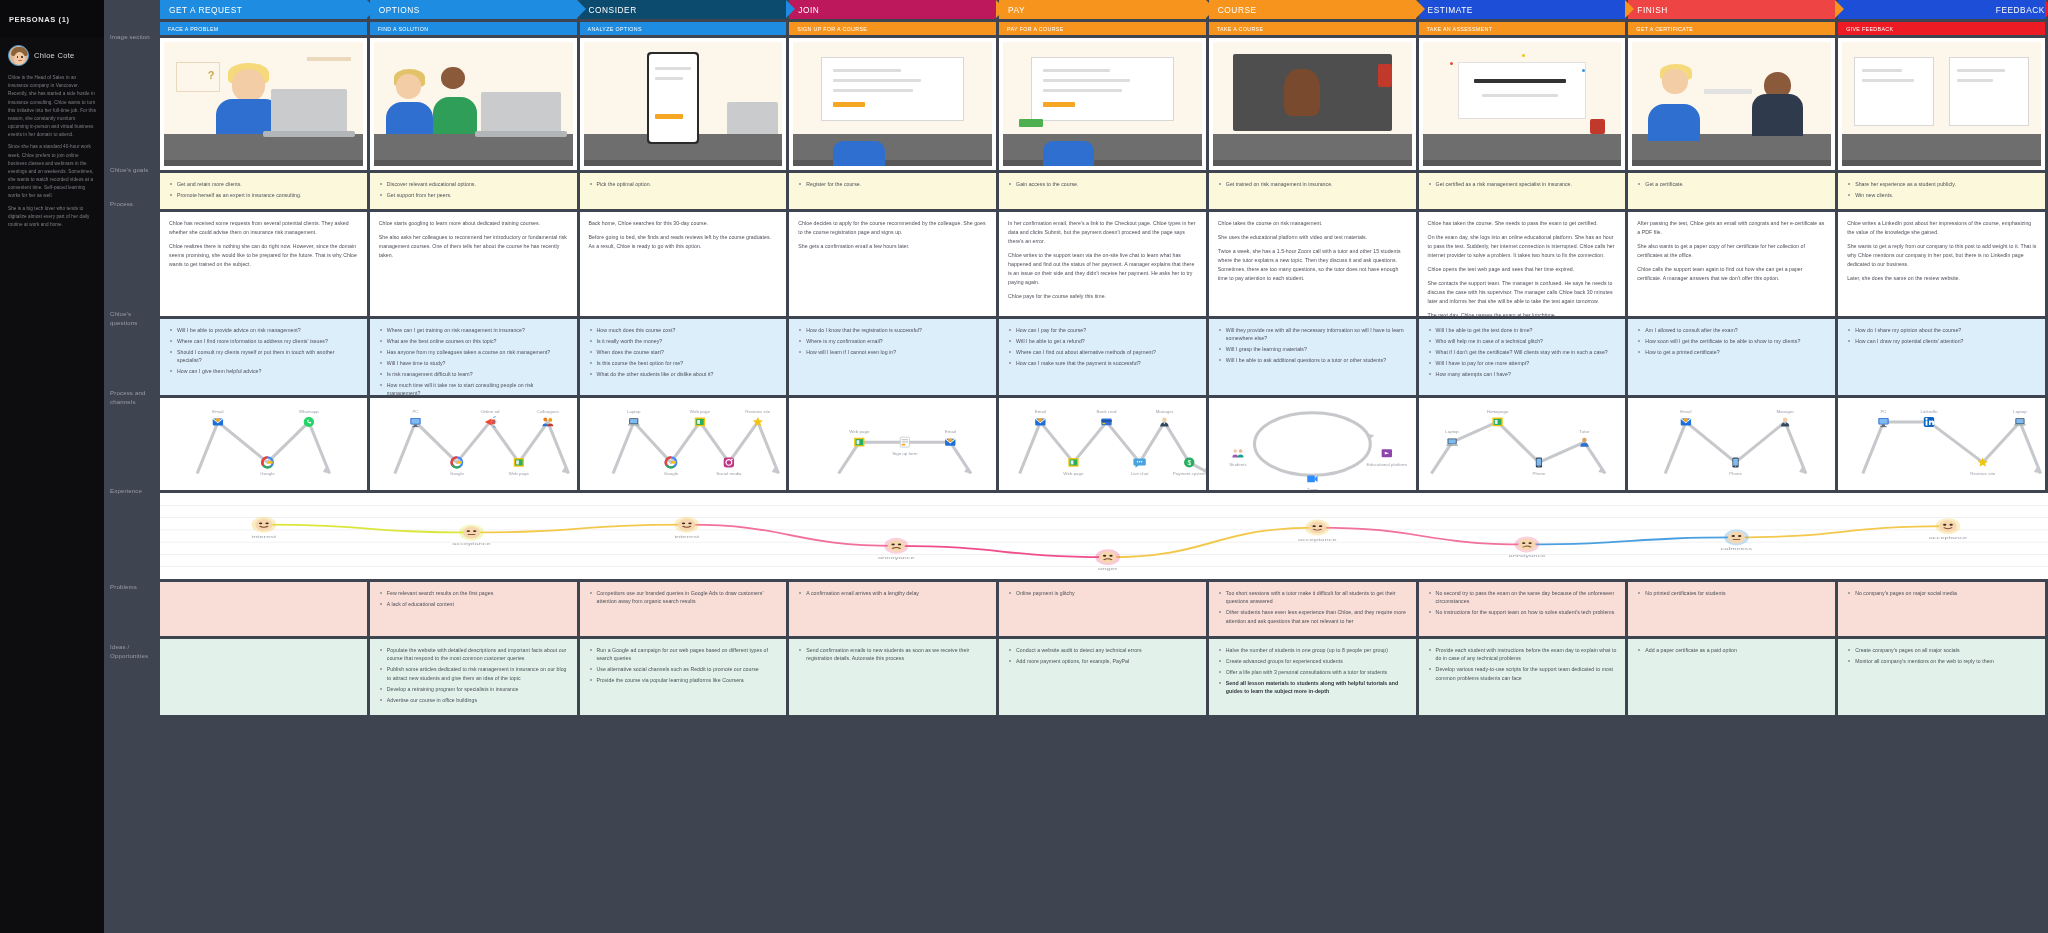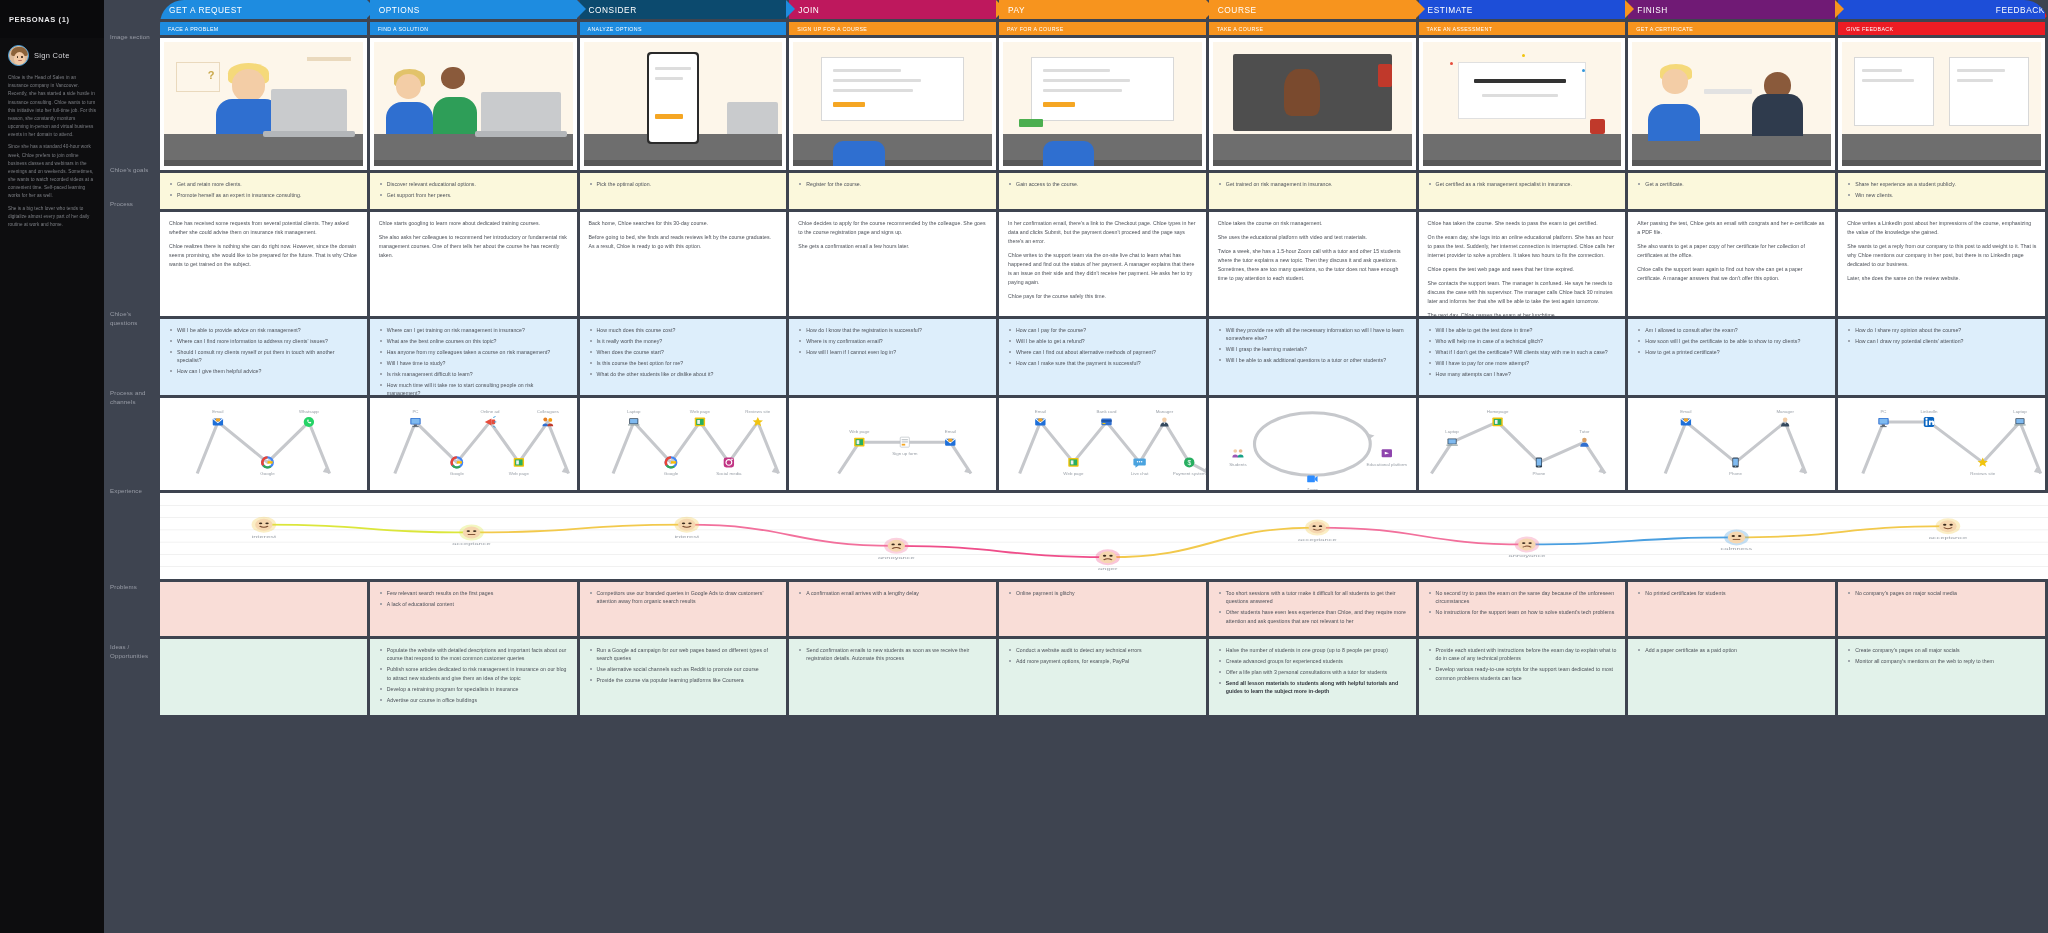--- a/index.html
+++ b/index.html
@@ -45,21 +45,21 @@
   .persona-desc p { margin-bottom: 4px; }
 
   
   .rail { width: 56px; flex: 0 0 56px; position: relative; background: #3e4450; }
   .rail-label {
     position: absolute; left: 6px; width: 48px;
     color: #9a9ea8; font-size: 6.1px; line-height: 1.45; letter-spacing: 0.15px;
   }
 
   
-  .board { flex: 1 1 auto; position: relative; overflow: hidden; border-radius: 24px; }
+  .board { flex: 1 1 auto; position: relative; overflow: hidden; }
 
   .stage-row { display: flex; height: 19px; gap: 3px; padding-left: 0px; }
   .stage-chip {
     position: relative; height: 19px; display: flex; align-items: center;
     color: #ffffff; font-size: 8.3px; letter-spacing: 0.55px;
     padding-left: 9px; font-weight: 500;
   }
   .stage-chip .arrow {
     position: absolute; right: -9px; top: 0; width: 0; height: 0;
     border-top: 9.5px solid transparent; border-bottom: 9.5px solid transparent;
@@ -160,21 +160,21 @@
     <div class="persona-header">PERSONAS (1)</div>
     <div class="persona-body">
       <div class="persona-id">
         <div class="avatar">
           <div class="hair"></div>
             <div class="face"></div>
           <div class="eye l"></div>
             <div class="eye r"></div>
             <div class="mouth"></div>
         </div>
-        <div class="persona-name">Sign Cote</div>
+        <div class="persona-name">Chloe Cote</div>
       </div>
       <div class="persona-desc" id="persona-desc">
           <p>Chloe is the Head of Sales in an insurance company in Vancouver. Recently, she has started a side hustle in insurance consulting. Chloe wants to turn this initiative into her full-time job. For this reason, she constantly monitors upcoming in-person and virtual business events in her domain to attend.</p>
           <p>Since she has a standard 40-hour work week, Chloe prefers to join online business classes and webinars in the evenings and on weekends. Sometimes, she wants to watch recorded videos at a convenient time. Self-paced learning works for her as well.</p>
           <p>She is a big tech lover who tends to digitalize almost every part of her daily routine at work and home.</p>
         </div>
     </div>
   </aside>
 
   <div class="rail" id="rail">
@@ -211,21 +211,21 @@
           <span class="arrow" style="border-left: 9px solid rgb(247, 148, 30);"></span>
         </div>
         <div class="stage-chip" style="flex: 0 0 calc(11.1111% - 3px); background: rgb(247, 148, 30);">
           <span>COURSE</span>
           <span class="arrow" style="border-left: 9px solid rgb(247, 148, 30);"></span>
         </div>
         <div class="stage-chip" style="flex: 0 0 calc(11.1111% - 3px); background: #1d4ed8;">
           <span>ESTIMATE</span>
           <span class="arrow" style="border-left: 9px solid rgb(247, 148, 30);"></span>
         </div>
-        <div class="stage-chip" style="flex: 0 0 calc(11.1111% - 3px); background: #701a75;">
+        <div class="stage-chip" style="flex: 0 0 calc(11.1111% - 3px); background: #ef4444;">
           <span>FINISH</span>
           <span class="arrow" style="border-left: 9px solid rgb(247, 148, 30);"></span>
         </div>
         <div class="stage-chip" style="flex: 0 0 calc(11.1111% - 3px); background: #1d4ed8; justify-content: flex-end;">
           <span>FEEDBACK</span>
           <span class="arrow" style="border-left: 9px solid rgb(237, 28, 36);"></span>
         </div>
       </div>
     <div class="substage-row" id="substage-row">
         <div class="substage-chip" style="flex: 0 0 calc(11.1111% - 3px); background: rgb(30, 140, 224);">

